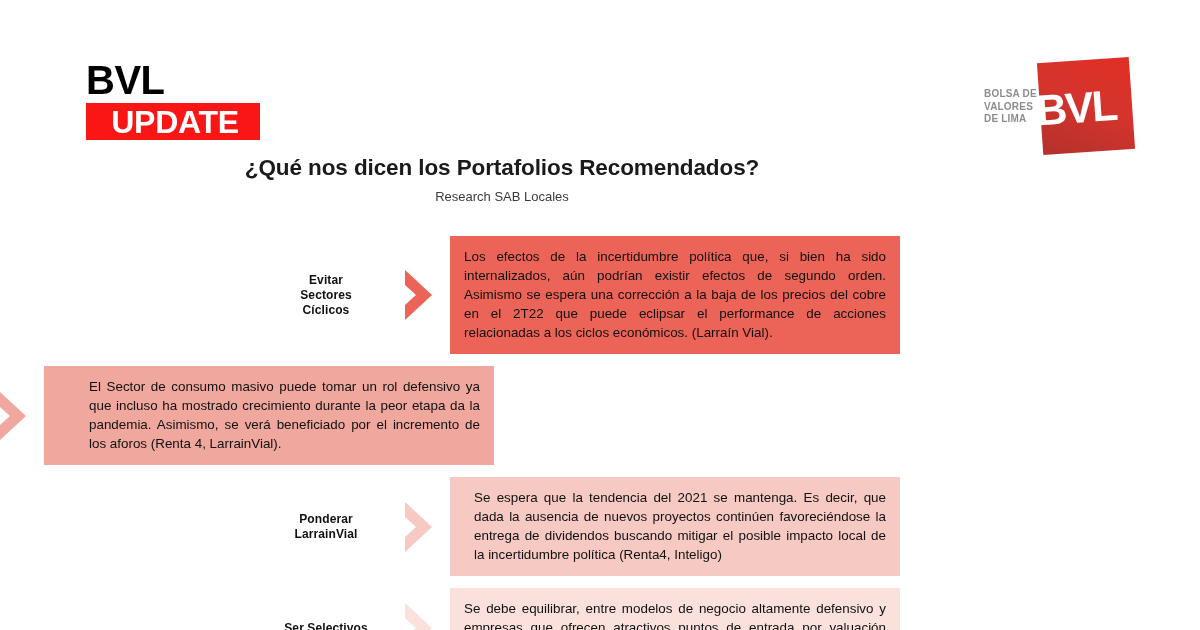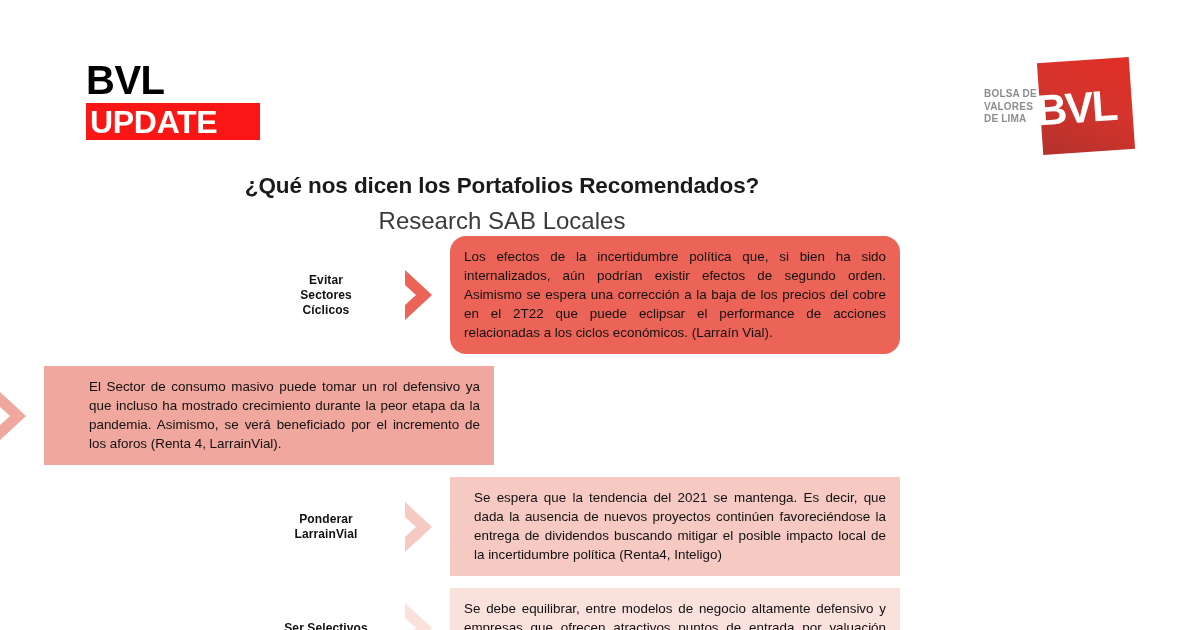--- a/index.html
+++ b/index.html
@@ -26,21 +26,21 @@
     letter-spacing:-0.5px;
     color:#000000;
     text-align:left;
   }
   #brand-update-badge {
     background:#fb1616;
     width:174px;
     height:37px;
     display:flex;
     align-items:center;
-    justify-content:flex-start;
+    justify-content:center;
     padding-left:4px;
     margin-top:1px;
   }
   #brand-update-text {
     color:#ffffff;
     font-weight:bold;
     font-size:32px;
     line-height:32px;
     letter-spacing:-0.3px;
   }
@@ -85,33 +85,33 @@
     font-size:43px;
     line-height:43px;
     letter-spacing:-2px;
     transform:rotate(-4deg);
   }
 
   
   #title-wrap {
     position:absolute;
     left:0;
-    top:173px;
+    top:155px;
     width:1004px;
     text-align:center;
   }
   #page-title {
     font-size:22.5px;
     font-weight:bold;
     color:#1a1a1a;
     letter-spacing:-0.1px;
   }
   #page-subtitle {
     margin-top:8px;
-    font-size:24px;
+    font-size:13px;
     font-weight:normal;
     color:#3a3a3a;
   }
 
   
   #rows {
     position:absolute;
     left:0;
     top:236px;
     width:1200px;
@@ -188,21 +188,21 @@
       <div class="row-label">
         <div>Evitar</div>
         <div>Sectores</div>
         <div>Cíclicos</div>
       </div>
       <div class="row-chevron">
         <svg viewBox="0 0 38 56" xmlns="http://www.w3.org/2000/svg">
           <path d="M3 3 L30 28 L3 53 L3 38 L14 28 L3 18 Z" fill="#ec6357"></path>
         </svg>
       </div>
-      <div class="row-box" style="background: rgb(236, 99, 87); border-radius: 16px;">
+      <div class="row-box" style="background: rgb(236, 99, 87);">
         <p>Los efectos de la incertidumbre política que, si bien ha sido internalizados, aún podrían existir efectos de segundo orden. Asimismo se espera una corrección a la baja de los precios del cobre en el 2T22 que puede eclipsar el performance de acciones relacionadas a los ciclos económicos. (Larraín Vial).</p>
       </div>
     </div>
     <div class="row" id="row-1">
       <div class="row-chevron">
         <svg viewBox="0 0 38 56" xmlns="http://www.w3.org/2000/svg">
           <path d="M3 3 L30 28 L3 53 L3 38 L14 28 L3 18 Z" fill="#f0a79d"></path>
         </svg>
       </div>
       <div class="row-box" style="background: rgb(240, 167, 157); padding-left: 45px;">

